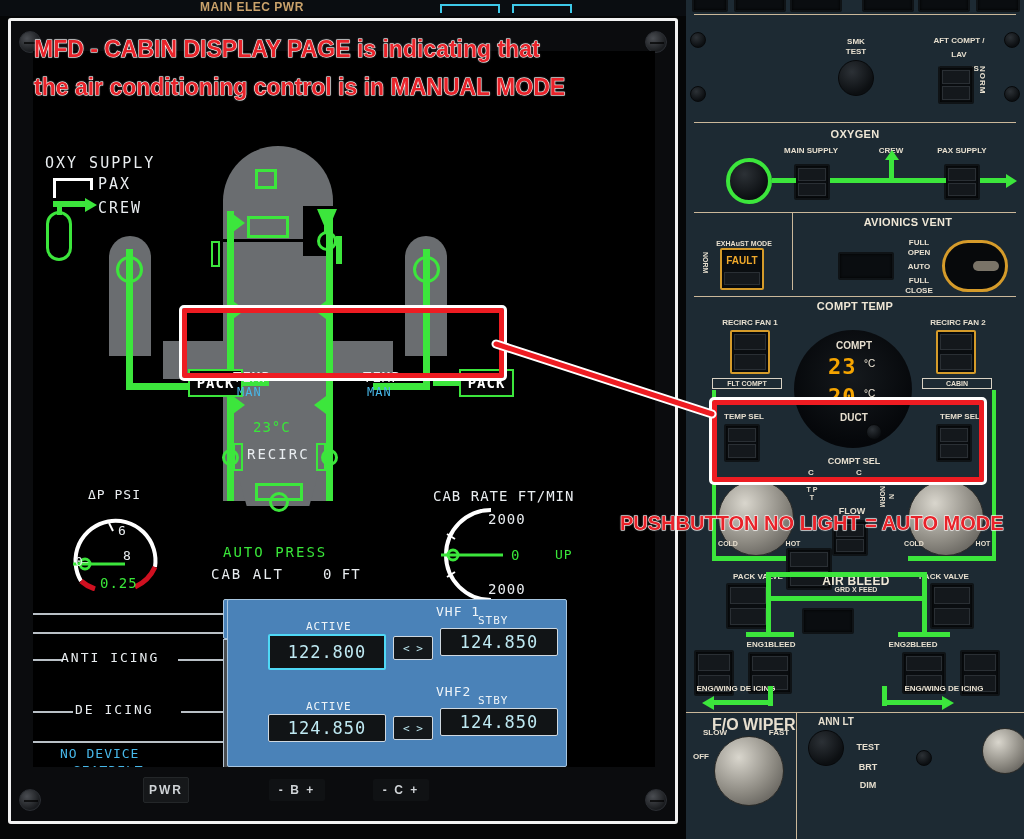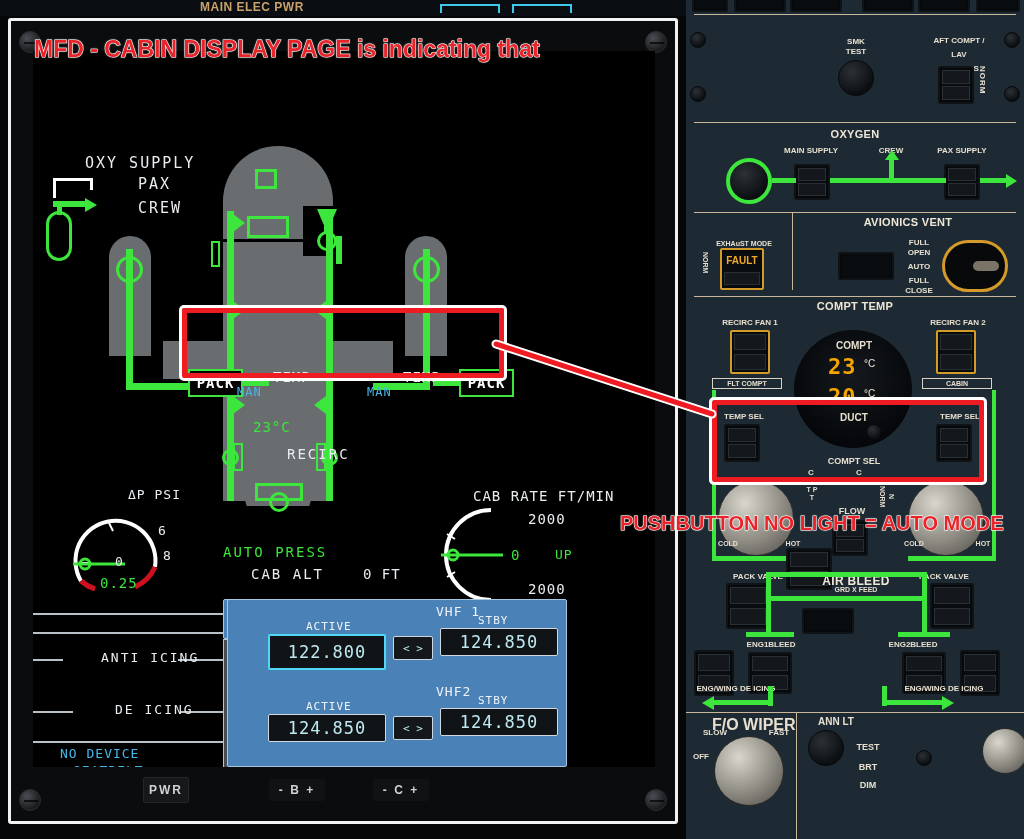--- a/index.html
+++ b/index.html
@@ -46,21 +46,21 @@
     color: #c9a26b; font-size: 12px; font-weight: bold;
     letter-spacing: .5px; font-family: "Liberation Sans", sans-serif;
   }
   .cyan-bracket {
     position: absolute; top: 4px; height: 9px;
     border: 2px solid #3ec9e8; border-bottom: none;
   }
 
   
   .mfd-txt { position: absolute; font-family: "DejaVu Sans Mono", monospace; white-space: pre; }
-  .w { color: #e9edf0; margin-left: 40px; }
+  .w { color: #e9edf0; }
   .g { color: #39e639; }
   .c { color: #47b7e8; }
 
   
   .ac-body { position: absolute; background: #6a6d70; }      
   .gbox { position: absolute; border: 3px solid #3ce63c; background: transparent; }
   .gfill { position: absolute; background: #3ce63c; }
   .gring { position: absolute; border: 3px solid #3ce63c; border-radius: 50%; background: transparent; }
 
   .pack-box {
@@ -551,20 +551,21 @@
     <div class="oh-lbl" style="left:120px;top:716px;width:60px;font-size:10px;">ANN LT</div>
     <div class="knob-dark" style="left:122px;top:730px;width:36px;height:36px;"></div>
     <div class="oh-lbl" style="left:160px;top:742px;width:44px;font-size:9px;">TEST</div>
     <div class="oh-lbl" style="left:160px;top:762px;width:44px;font-size:9px;">BRT</div>
     <div class="oh-lbl" style="left:160px;top:780px;width:44px;font-size:9px;">DIM</div>
     <div class="knob-round" style="left:296px;top:728px;width:46px;height:46px;"></div>
     <div class="knob-dark" style="left:230px;top:750px;width:16px;height:16px;"></div>
   </div>
 
   <div class="anno-txt" style="left:34px;top:36px;font-size:23px;">MFD - CABIN DISPLAY PAGE is indicating that</div>
+  <div class="anno-txt" style="left:34px;top:74px;font-size:23px;">the air conditioning control is in MANUAL MODE</div>
   <div class="anno-txt" style="left:620px;top:512px;font-size:20px;text-align:center;">PUSHBUTTON NO LIGHT = AUTO MODE</div>
 
   <div class="hl-box" style="left:182px;top:308px;width:322px;height:70px;"></div>
   <div class="hl-box" style="left:712px;top:400px;width:272px;height:82px;"></div>
 
   <svg class="leader" style="left:490px;top:330px;" width="240" height="110">
     <line x1="6" y1="14" x2="222" y2="84" stroke="#ffffff" stroke-width="9" stroke-linecap="round"></line>
     <line x1="6" y1="14" x2="222" y2="84" stroke="#ee1c22" stroke-width="5" stroke-linecap="round"></line>
   </svg>
 

